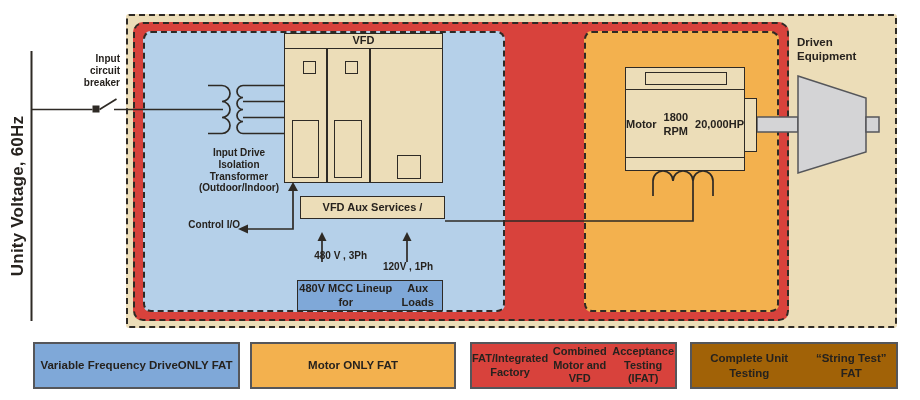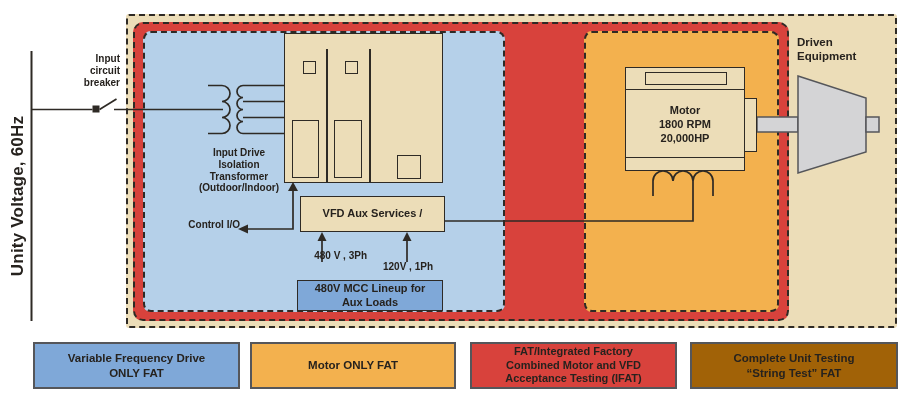--- a/index.html
+++ b/index.html
@@ -8,36 +8,36 @@
     font-family:"Liberation Sans",sans-serif;color:#26221e;overflow:hidden;
   }
   .zone{position:absolute;box-sizing:border-box;border:2px dashed #2e2a25;}
   #zone-string-test{left:126px;top:14px;width:771px;height:314px;background:#ecddb8;border-radius:3px;z-index:1;}
   #zone-ifat{left:133px;top:22px;width:656px;height:299px;background:#d8423c;border-radius:10px;z-index:2;}
   #zone-vfd-only{left:143px;top:31px;width:362px;height:281px;background:#b5d0e9;border-radius:8px;z-index:3;}
   #zone-motor-only{left:584px;top:31px;width:195px;height:281px;background:#f3b14e;border-radius:8px;z-index:3;}
   #wires{position:absolute;left:0;top:0;z-index:5;pointer-events:none;}
   .lbl{position:absolute;z-index:6;font-weight:700;line-height:1.18;font-size:10px;}
   .solidbox{position:absolute;z-index:6;box-sizing:border-box;border:1.5px solid #2e2a25;background:#ecddb8;}
-  .ctr{display:flex;flex-direction:column;align-items:center;justify-content:center;text-align:center;}
+  .ctr{display:flex;align-items:center;justify-content:center;text-align:center;}
   #unity-label{
     position:absolute;left:18px;top:196px;transform:translate(-50%,-50%) rotate(-90deg);
     white-space:nowrap;font-size:17px;font-weight:700;z-index:6;letter-spacing:0.2px;
   }
   #breaker-label{left:66px;top:53px;width:54px;text-align:right;}
   #transformer-label{left:191px;top:147px;width:96px;text-align:center;}
   #control-io-label{left:178px;top:219px;width:62px;text-align:right;}
   
   #vfd-cabinet{left:284px;top:33px;width:159px;height:150px;}
   #vfd-header{position:absolute;left:0;top:0;width:100%;height:15px;border-bottom:1.5px solid #2e2a25;
     box-sizing:border-box;text-align:center;font-weight:700;font-size:11px;line-height:13px;}
   .vfd-divider{position:absolute;top:15px;bottom:0;width:1.5px;background:#2e2a25;}
   .vfd-sq{position:absolute;box-sizing:border-box;border:1.5px solid #2e2a25;background:#ecddb8;}
   #vfd-cooling{position:absolute;left:86px;top:18px;width:72px;text-align:center;font-weight:700;font-size:11px;line-height:1.1;}
-  #aux-box{left:300px;top:196px;width:145px;height:36px;font-weight:700;font-size:11px;line-height:1.25;}
+  #aux-box{left:300px;top:196px;width:145px;height:23px;font-weight:700;font-size:11px;line-height:1.25;}
   #mcc-box{left:297px;top:280px;width:146px;height:31px;background:#7fa8d8;font-weight:700;font-size:11px;line-height:1.25;}
   #feed-480{left:295px;top:250px;width:72px;text-align:right;}
   #feed-120{left:372px;top:261px;width:72px;text-align:center;}
   
   #motor-terminal{left:625px;top:67px;width:120px;height:24px;}
   #motor-terminal-inner{left:645px;top:72px;width:82px;height:13px;}
   #motor-body{left:625px;top:89px;width:120px;height:70px;font-weight:700;font-size:11px;line-height:1.3;}
   #motor-base{left:625px;top:157px;width:120px;height:14px;}
   #motor-bearing{left:744px;top:98px;width:13px;height:54px;}
   #driven-label{left:797px;top:36px;width:90px;font-size:11.5px;}
@@ -111,20 +111,21 @@
 <div class="lbl" id="transformer-label">
   <div>Input Drive</div>
   <div>Isolation</div>
   <div>Transformer</div>
   <div>(Outdoor/Indoor)</div>
 </div>
 
 <div class="lbl" id="control-io-label">Control I/O</div>
 
 <div class="solidbox" id="vfd-cabinet">
+  <div id="vfd-header">VFD</div>
   <div class="vfd-divider" style="left:41px;"></div>
   <div class="vfd-divider" style="left:84px;"></div>
   <div class="vfd-sq" style="left:18px;top:27px;width:13px;height:13px;"></div>
   <div class="vfd-sq" style="left:60px;top:27px;width:13px;height:13px;"></div>
   <div class="vfd-sq" style="left:7px;top:86px;width:27px;height:58px;"></div>
   <div class="vfd-sq" style="left:49px;top:86px;width:28px;height:58px;"></div>
   <div class="vfd-sq" style="left:112px;top:121px;width:24px;height:24px;"></div>
 </div>
 
 <div class="solidbox ctr" id="aux-box">

